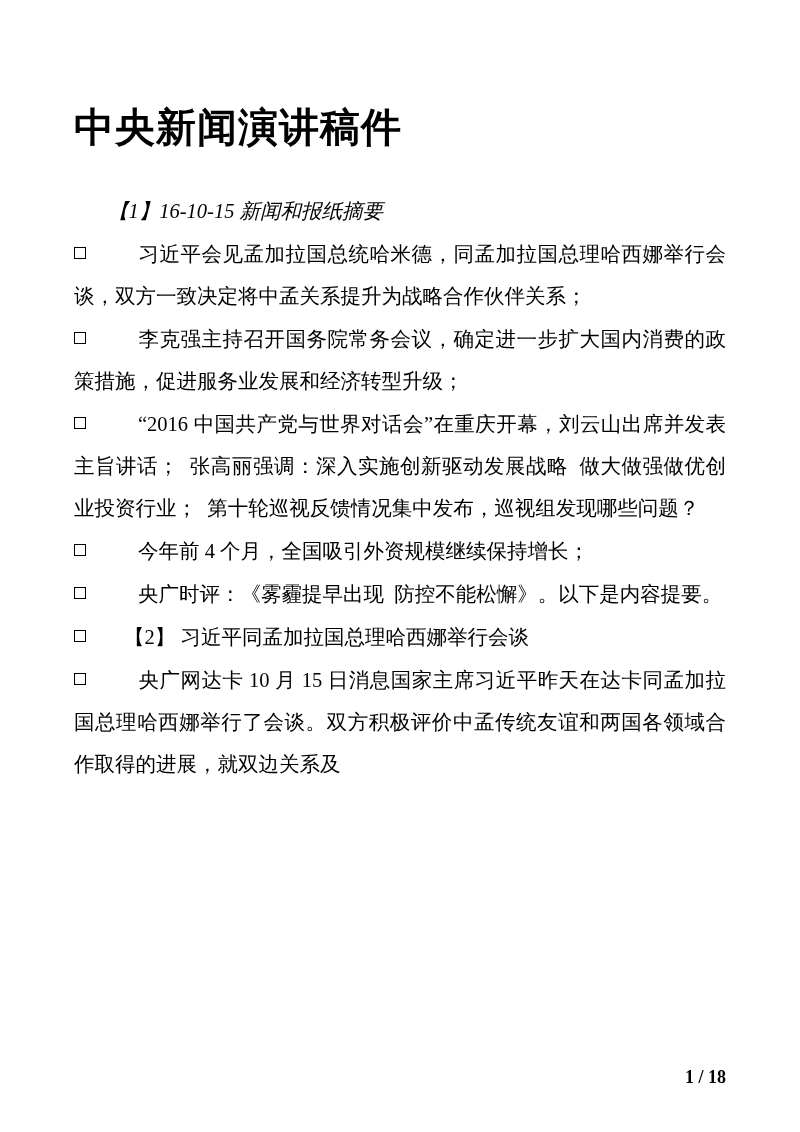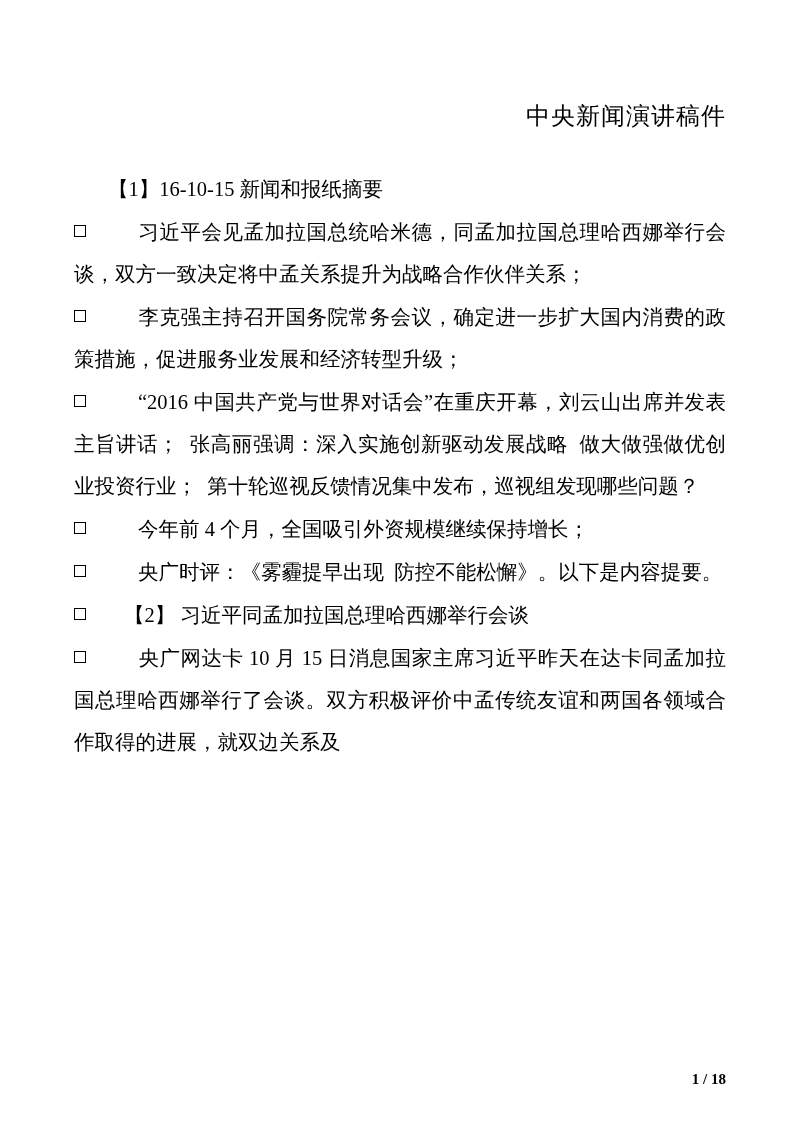--- a/index.html
+++ b/index.html
@@ -17,57 +17,58 @@
   }
   .page {
     position: relative;
     width: 800px;
     height: 1132px;
     box-sizing: border-box;
     padding: 72px 74px 40px 74px;
     background: #ffffff;
   }
   .doc-title {
-    text-align: right;
-    font-size: 24px;
-    font-weight: normal;
+    text-align: left;
+    font-size: 40px;
+    font-weight: bold;
     letter-spacing: 1px;
     margin: 28px 0 34px 0;
     line-height: 1.4;
   }
   .body-text {
     font-size: 20.5px;
     line-height: 2.05;
     text-align: justify;
   }
   .para {
     margin: 0 0 1px 0;
     text-indent: 0;
     white-space: pre-wrap;
     word-break: break-all;
   }
   .para-indent {
     padding-left: 34px;
+    font-style: italic;
   }
   .bullet-box {
     display: inline-block;
     width: 10px;
     height: 10px;
     border: 1px solid #000;
     margin-right: 52px;
     vertical-align: 2px;
   }
   .bullet-box.narrow {
     margin-right: 38px;
   }
   .page-number {
     position: absolute;
     right: 74px;
     bottom: 44px;
-    font-size: 15px;
+    font-size: 18px;
     font-weight: bold;
     font-family: "Liberation Serif", serif;
   }
 </style>
 </head>
 <body>
 
 <div class="page">
 
   <h1 class="doc-title">中央新闻演讲稿件</h1>

